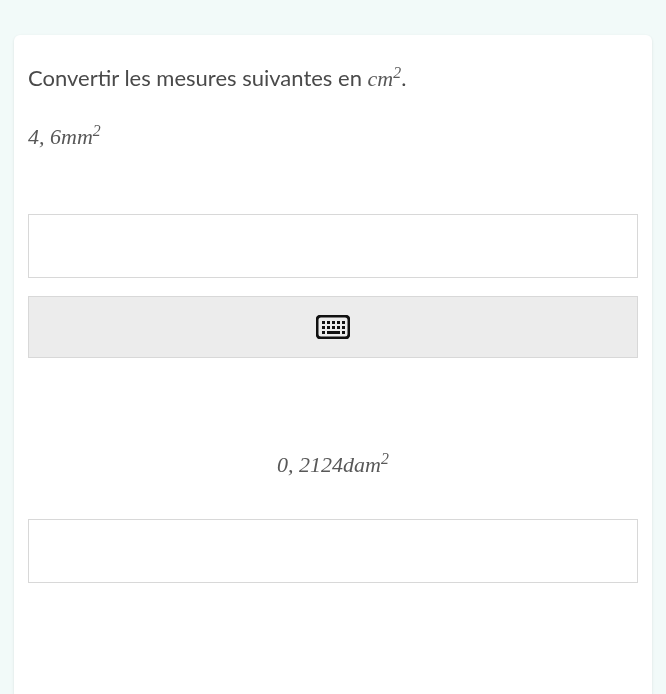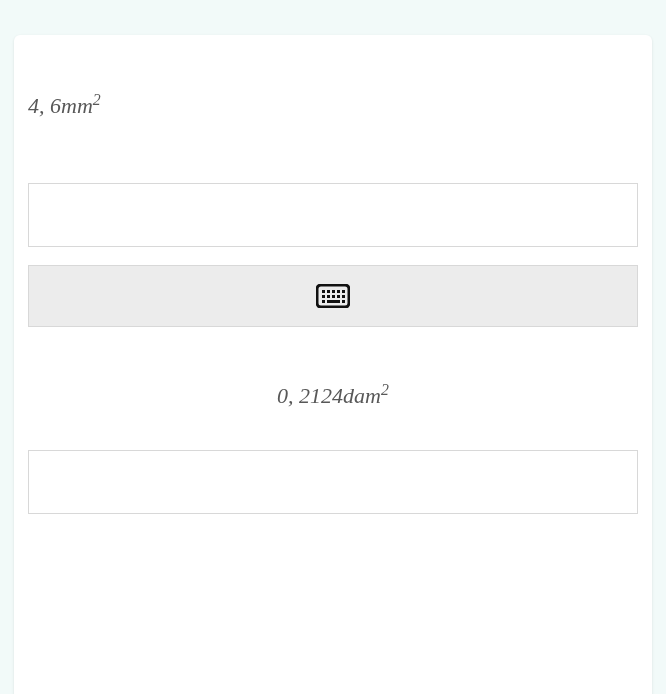--- a/index.html
+++ b/index.html
@@ -84,39 +84,42 @@
     cursor: pointer;
     font-family: inherit;
   }
   .check-icon { display: inline-block; }
   .measure2 {
     text-align: center;
     font-size: 22px;
     color: #585858;
     font-style: italic;
     font-family: Georgia, "Times New Roman", serif;
-    margin-top: 54px;
+    margin-top: 92px;
   }
   .answer-input2 {
     display: block;
     width: 100%;
     height: 64px;
     margin-top: 40px;
     border: 1px solid #d8d8d8;
     background: #fff;
     font-size: 20px;
     padding: 0 12px;
     color: #333;
   }
 </style>
 </head>
 <body>
 
 <div class="card">
 
+  <p class="prompt">
+    <span>Convertir les mesures suivantes en </span><span class="unit"><span>cm</span><span class="sup">2</span></span><span>.</span>
+  </p>
 
   <p class="measure">
     <span>4, 6</span><span>mm</span><span class="sup">2</span>
   </p>
 
   <input type="text" class="answer-input" value="" style="">
 
   <div class="kb-bar">
     <svg class="kb-icon" width="34" height="24" viewBox="0 0 34 24" fill="none">
       <rect x="1" y="1" width="32" height="22" rx="4" stroke="#111" stroke-width="3" fill="none"></rect>

